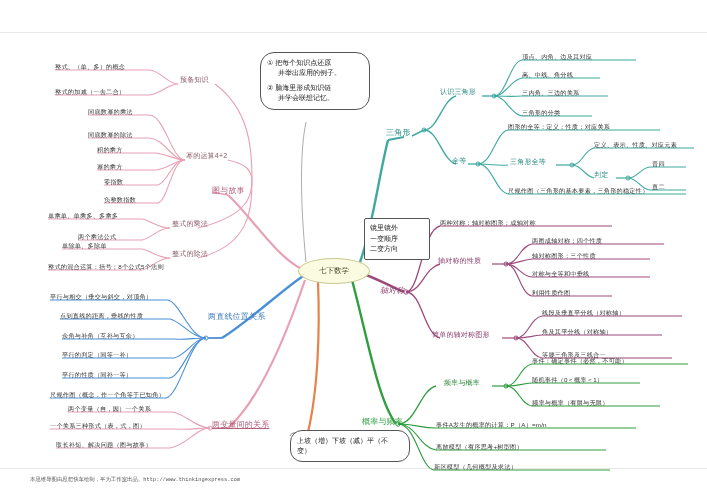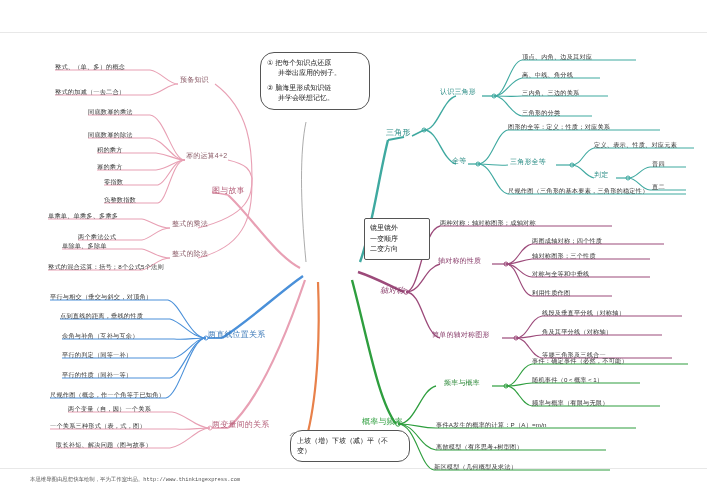--- a/index.html
+++ b/index.html
@@ -215,20 +215,23 @@
       <path d="M506,386 C518,386 520,404 532,406" stroke="#2e9e3e"></path>
       <path d="M532,364 L688,364" stroke="#2e9e3e"></path>
       <path d="M532,383 L640,383" stroke="#2e9e3e"></path>
       <path d="M532,406 L660,406" stroke="#2e9e3e"></path>
 
       <path d="M306,262 C300,200 300,150 306,122" stroke="#888" stroke-width="0.7"></path>
       <path d="M300,434 C296,432 292,432 290,436" stroke="#555" stroke-width="0.7"></path>
     </g>
   </svg>
 
+  <div class="center-node">
+    <span>七下数学</span>
+  </div>
 
   <div class="notebox note-top">
     <span class="row">① 把每个知识点还原</span>
     <span class="row" style="padding-left:11px">并举出应用的例子。</span>
     <span class="row" style="margin-top:5px">② 脑海里形成知识链</span>
     <span class="row" style="padding-left:11px">并学会联想记忆。</span>
   </div>
 
   <div class="notebox sq note-mid">
     <span class="row">镜里镜外</span>
@@ -256,29 +259,29 @@
   <div class="node leaf" style="left:104px;top:196px;">负整数指数</div>
 
   <div class="node mid" style="left:172px;top:220px;color:#8a5a66;">整式的乘法</div>
   <div class="node leaf" style="left:48px;top:212px;">单乘单、单乘多、多乘多</div>
   <div class="node leaf" style="left:78px;top:233px;">两个乘法公式</div>
 
   <div class="node mid" style="left:172px;top:250px;color:#8a5a66;">整式的除法</div>
   <div class="node leaf" style="left:62px;top:242px;">单除单、多除单</div>
   <div class="node leaf" style="left:48px;top:263px;">整式的混合运算：括号；8个公式5个法则</div>
 
-  <div class="node main" style="left:208px;top:330px;color:#3a78b8;text-align:center;">两直线位置关系</div>
+  <div class="node main" style="left:208px;top:312px;color:#3a78b8;text-align:center;">两直线位置关系</div>
   <div class="node leaf" style="left:50px;top:293px;">平行与相交（垂交与斜交，对顶角）</div>
   <div class="node leaf" style="left:60px;top:312px;">点到直线的距离，垂线的性质</div>
   <div class="node leaf" style="left:62px;top:332px;">余角与补角（互补与互余）</div>
   <div class="node leaf" style="left:62px;top:351px;">平行的判定（同等一补）</div>
   <div class="node leaf" style="left:62px;top:371px;">平行的性质（同补一等）</div>
   <div class="node leaf" style="left:50px;top:391px;">尺规作图（概念，作一个角等于已知角）</div>
 
-  <div class="node main" style="left:212px;top:420px;color:#b5607a;">两变量间的关系</div>
+  <div class="node main" style="left:212px;top:420px;color:#b5607a;text-decoration:underline;">两变量间的关系</div>
   <div class="node leaf" style="left:68px;top:405px;">两个变量（自，因）一个关系</div>
   <div class="node leaf" style="left:50px;top:422px;">一个关系三种形式（表，式，图）</div>
   <div class="node leaf" style="left:56px;top:441px;">取长补短、解决问题（图与故事）</div>
 
   <div class="node main" style="left:386px;top:128px;color:#2f8f88;">三角形</div>
 
   <div class="node mid" style="left:440px;top:88px;color:#2f8f88;">认识三角形</div>
   <div class="node leaf" style="left:522px;top:53px;">顶点、内角、边及其对应</div>
   <div class="node leaf" style="left:522px;top:71px;">高、中线、角分线</div>
   <div class="node leaf" style="left:522px;top:89px;">三内角、三边的关系</div>

